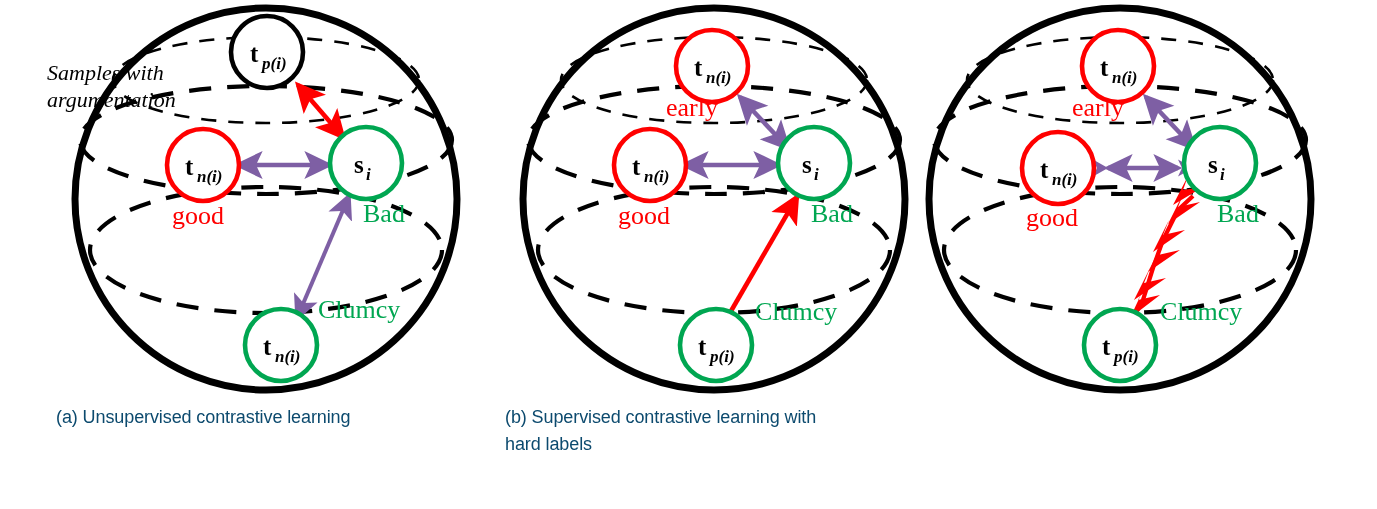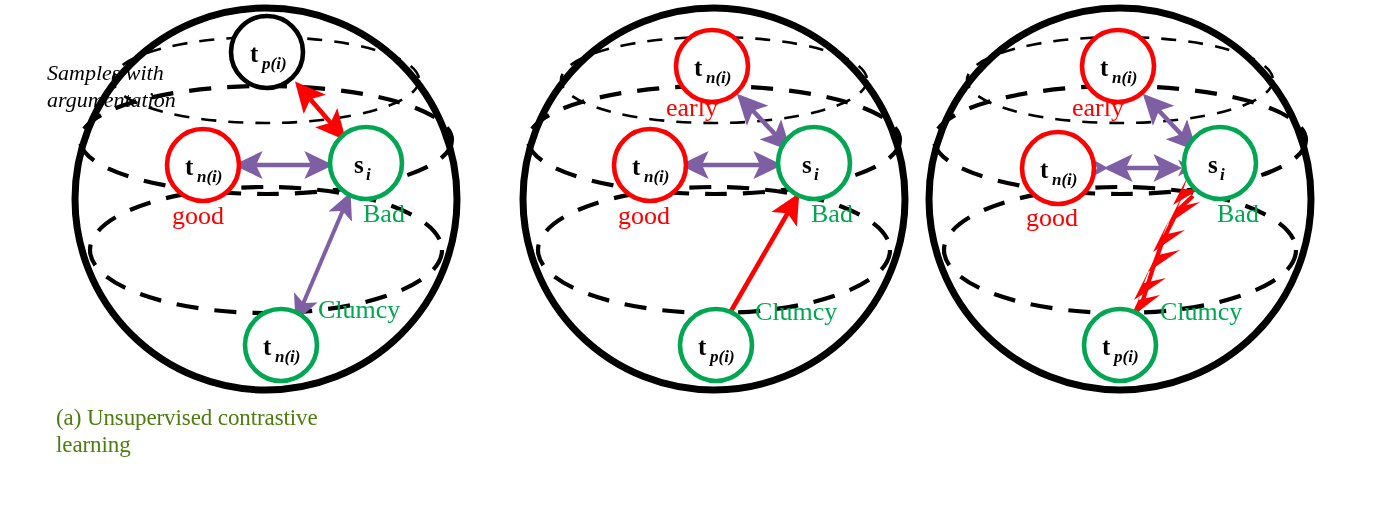--- a/index.html
+++ b/index.html
@@ -1,24 +1,24 @@
 <!DOCTYPE html>
 <html><head>
 <meta charset="utf-8">
 <style>
   html,body{margin:0;padding:0;background:#ffffff;}
   body{width:1377px;height:509px;overflow:hidden;font-family:"Liberation Sans",sans-serif;}
   #stage{position:relative;width:1377px;height:509px;background:#fff;}
   svg.diagram{position:absolute;left:0;top:0;width:1377px;height:509px;}
   .caption{
     position:absolute;
-    font-family:Liberation Serif, serif;
-    font-size:23px;
+    font-family:Liberation Sans, sans-serif;
+    font-size:18px;
     line-height:27px;
-    color:#4d7c0f;
+    color:#0c4a6e;
     letter-spacing:-0.1px;
     white-space:pre-line;
   }
   #cap-a{left:56px;top:404px;width:330px;}
   #cap-b{left:505px;top:404px;width:345px;}
   #cap-c{left:855px;top:404px;width:355px;}
   .nodelabel{font-family:"Liberation Serif",serif;font-weight:bold;}
   .wordlabel{font-family:"Liberation Serif",serif;}
   .annot{font-family:"Liberation Serif",serif;font-style:italic;}
 </style>
@@ -191,14 +191,15 @@
       <g>
         <circle cx="1120" cy="345" r="36" fill="#fff" stroke="#00A651" stroke-width="4.6"></circle>
         <text class="nodelabel" x="1102" y="355" font-size="25" fill="#000">t</text>
         <text class="nodelabel" x="1114" y="362" font-size="17" fill="#000" font-style="italic">p(i)</text>
         <text class="wordlabel" x="1160" y="320" font-size="26" fill="#00A651">Clumcy</text>
       </g>
     </g>
   </svg>
 
   <div class="caption" id="cap-a">(a) Unsupervised contrastive learning</div>
+  <div class="caption" id="cap-b">(b) Supervised contrastive learning with hard labels</div>
 
 </div>
 
 </body></html>

